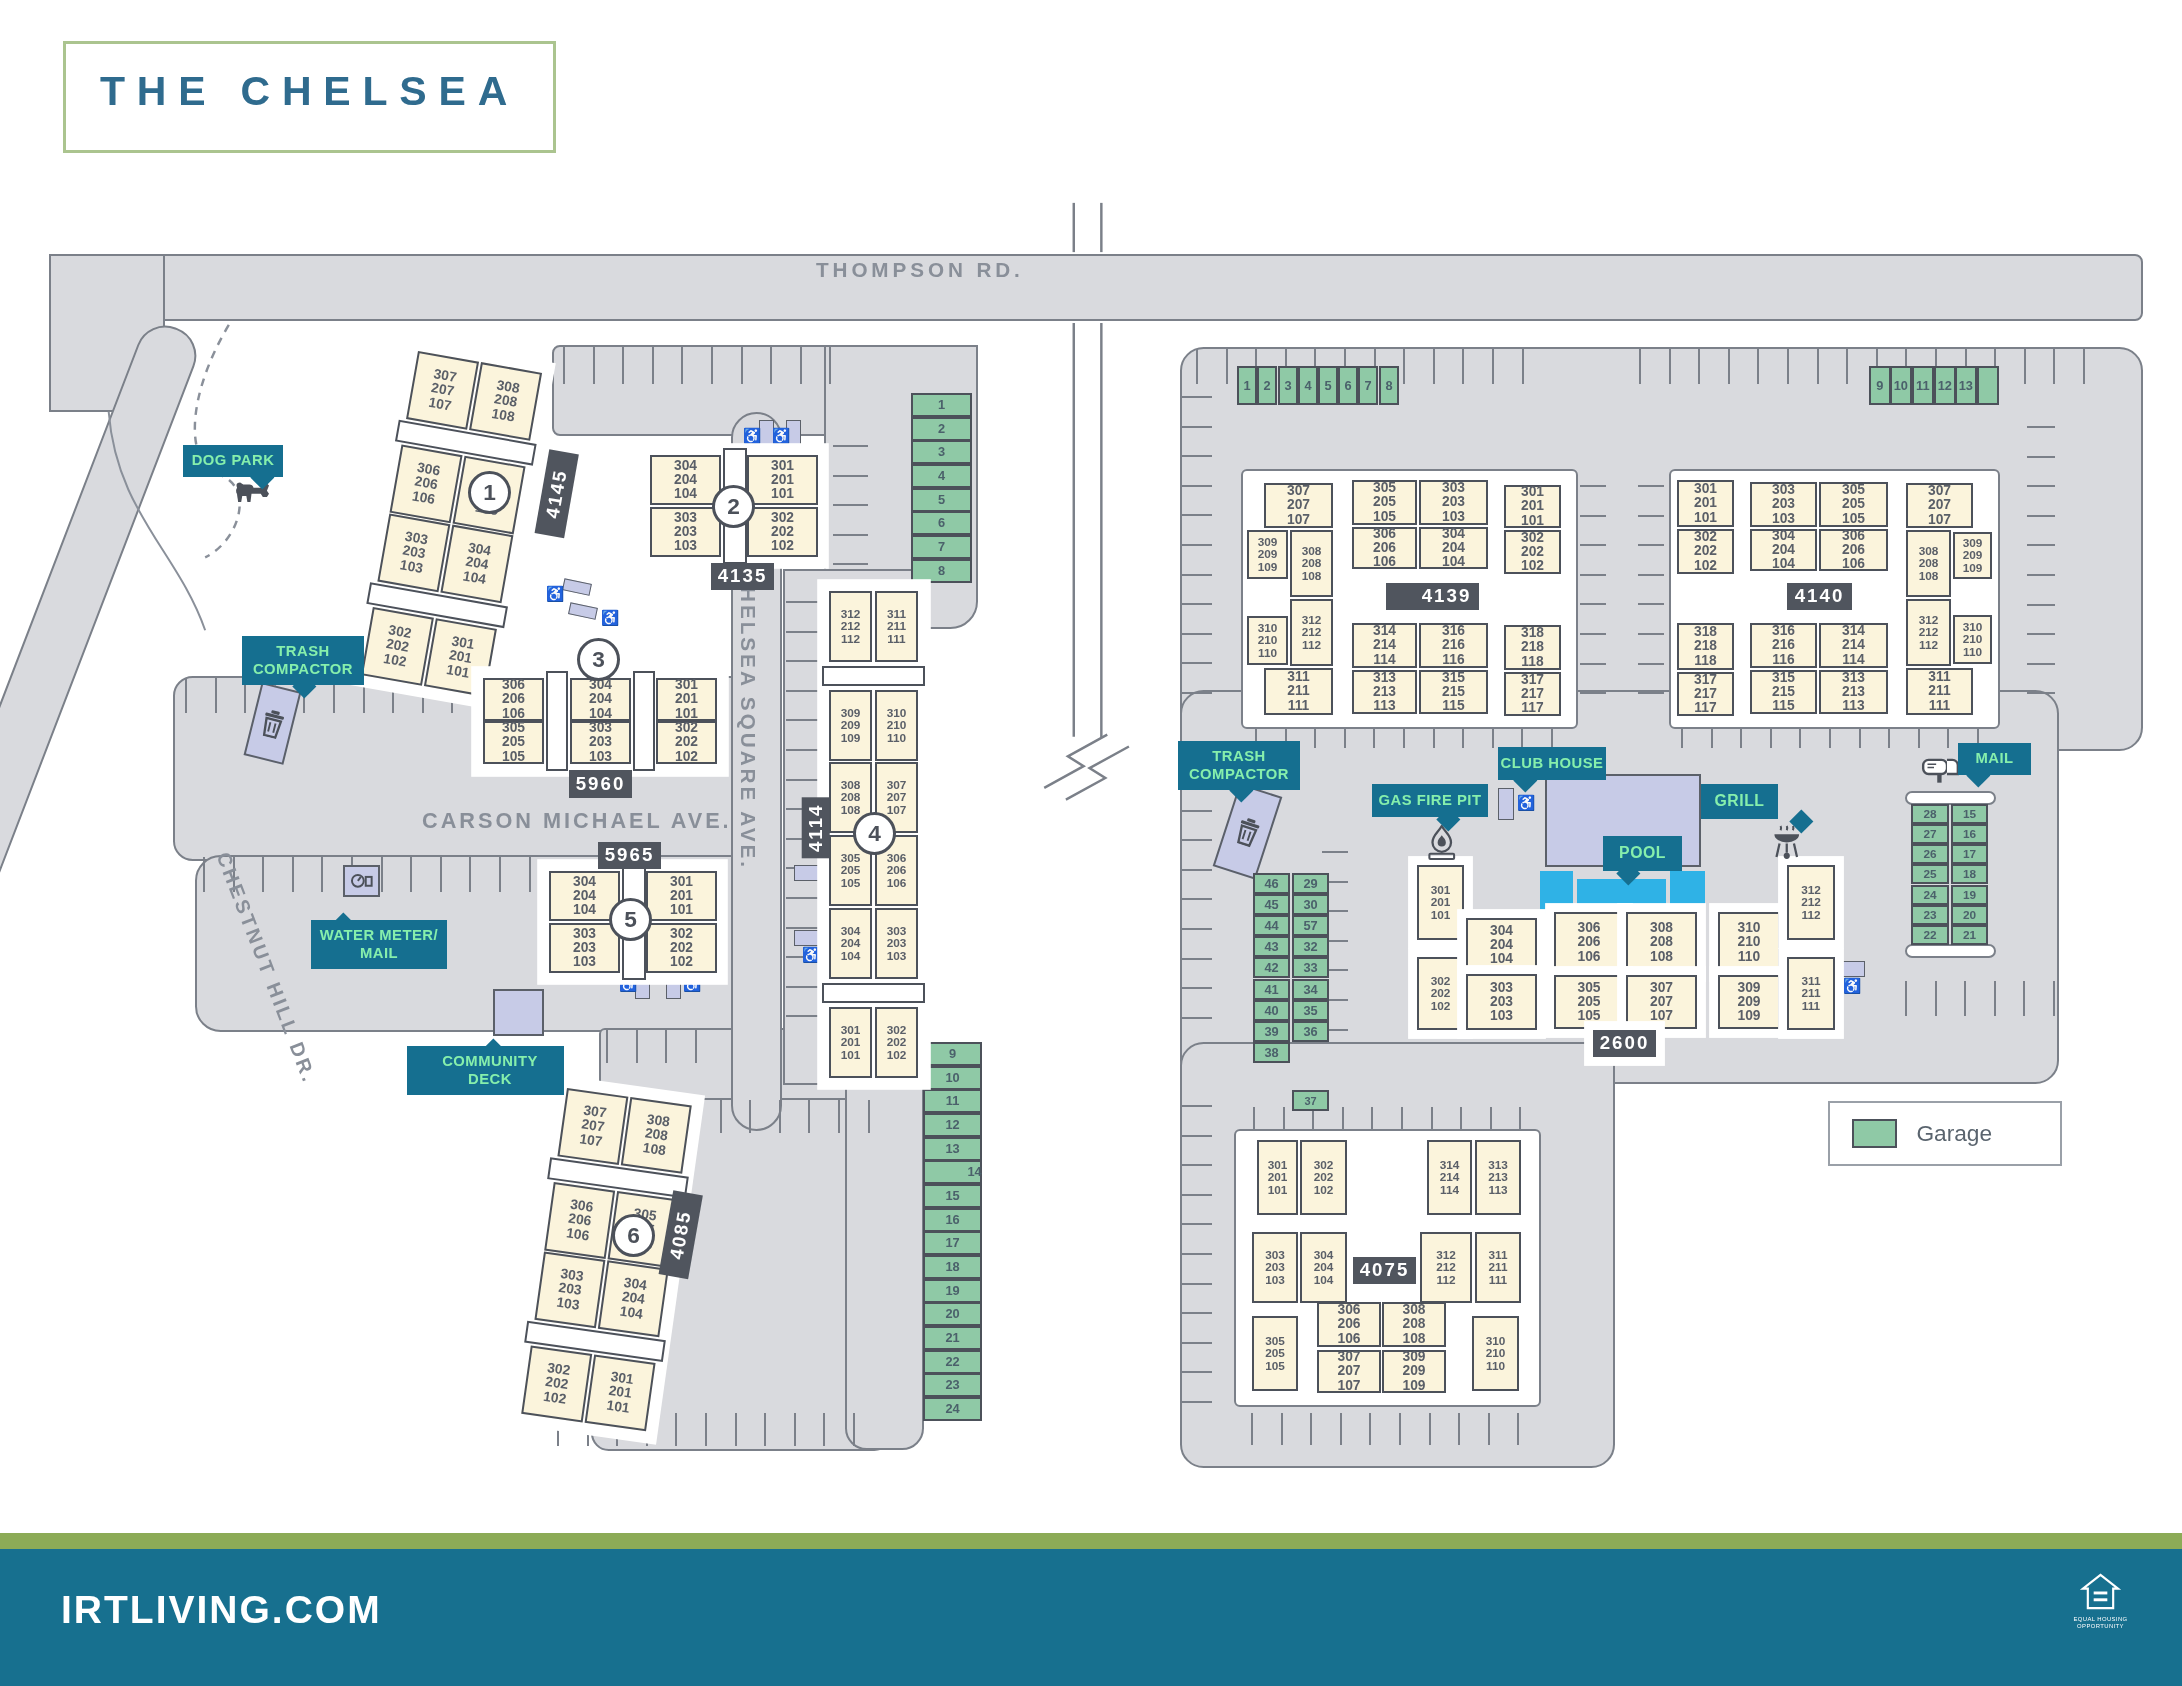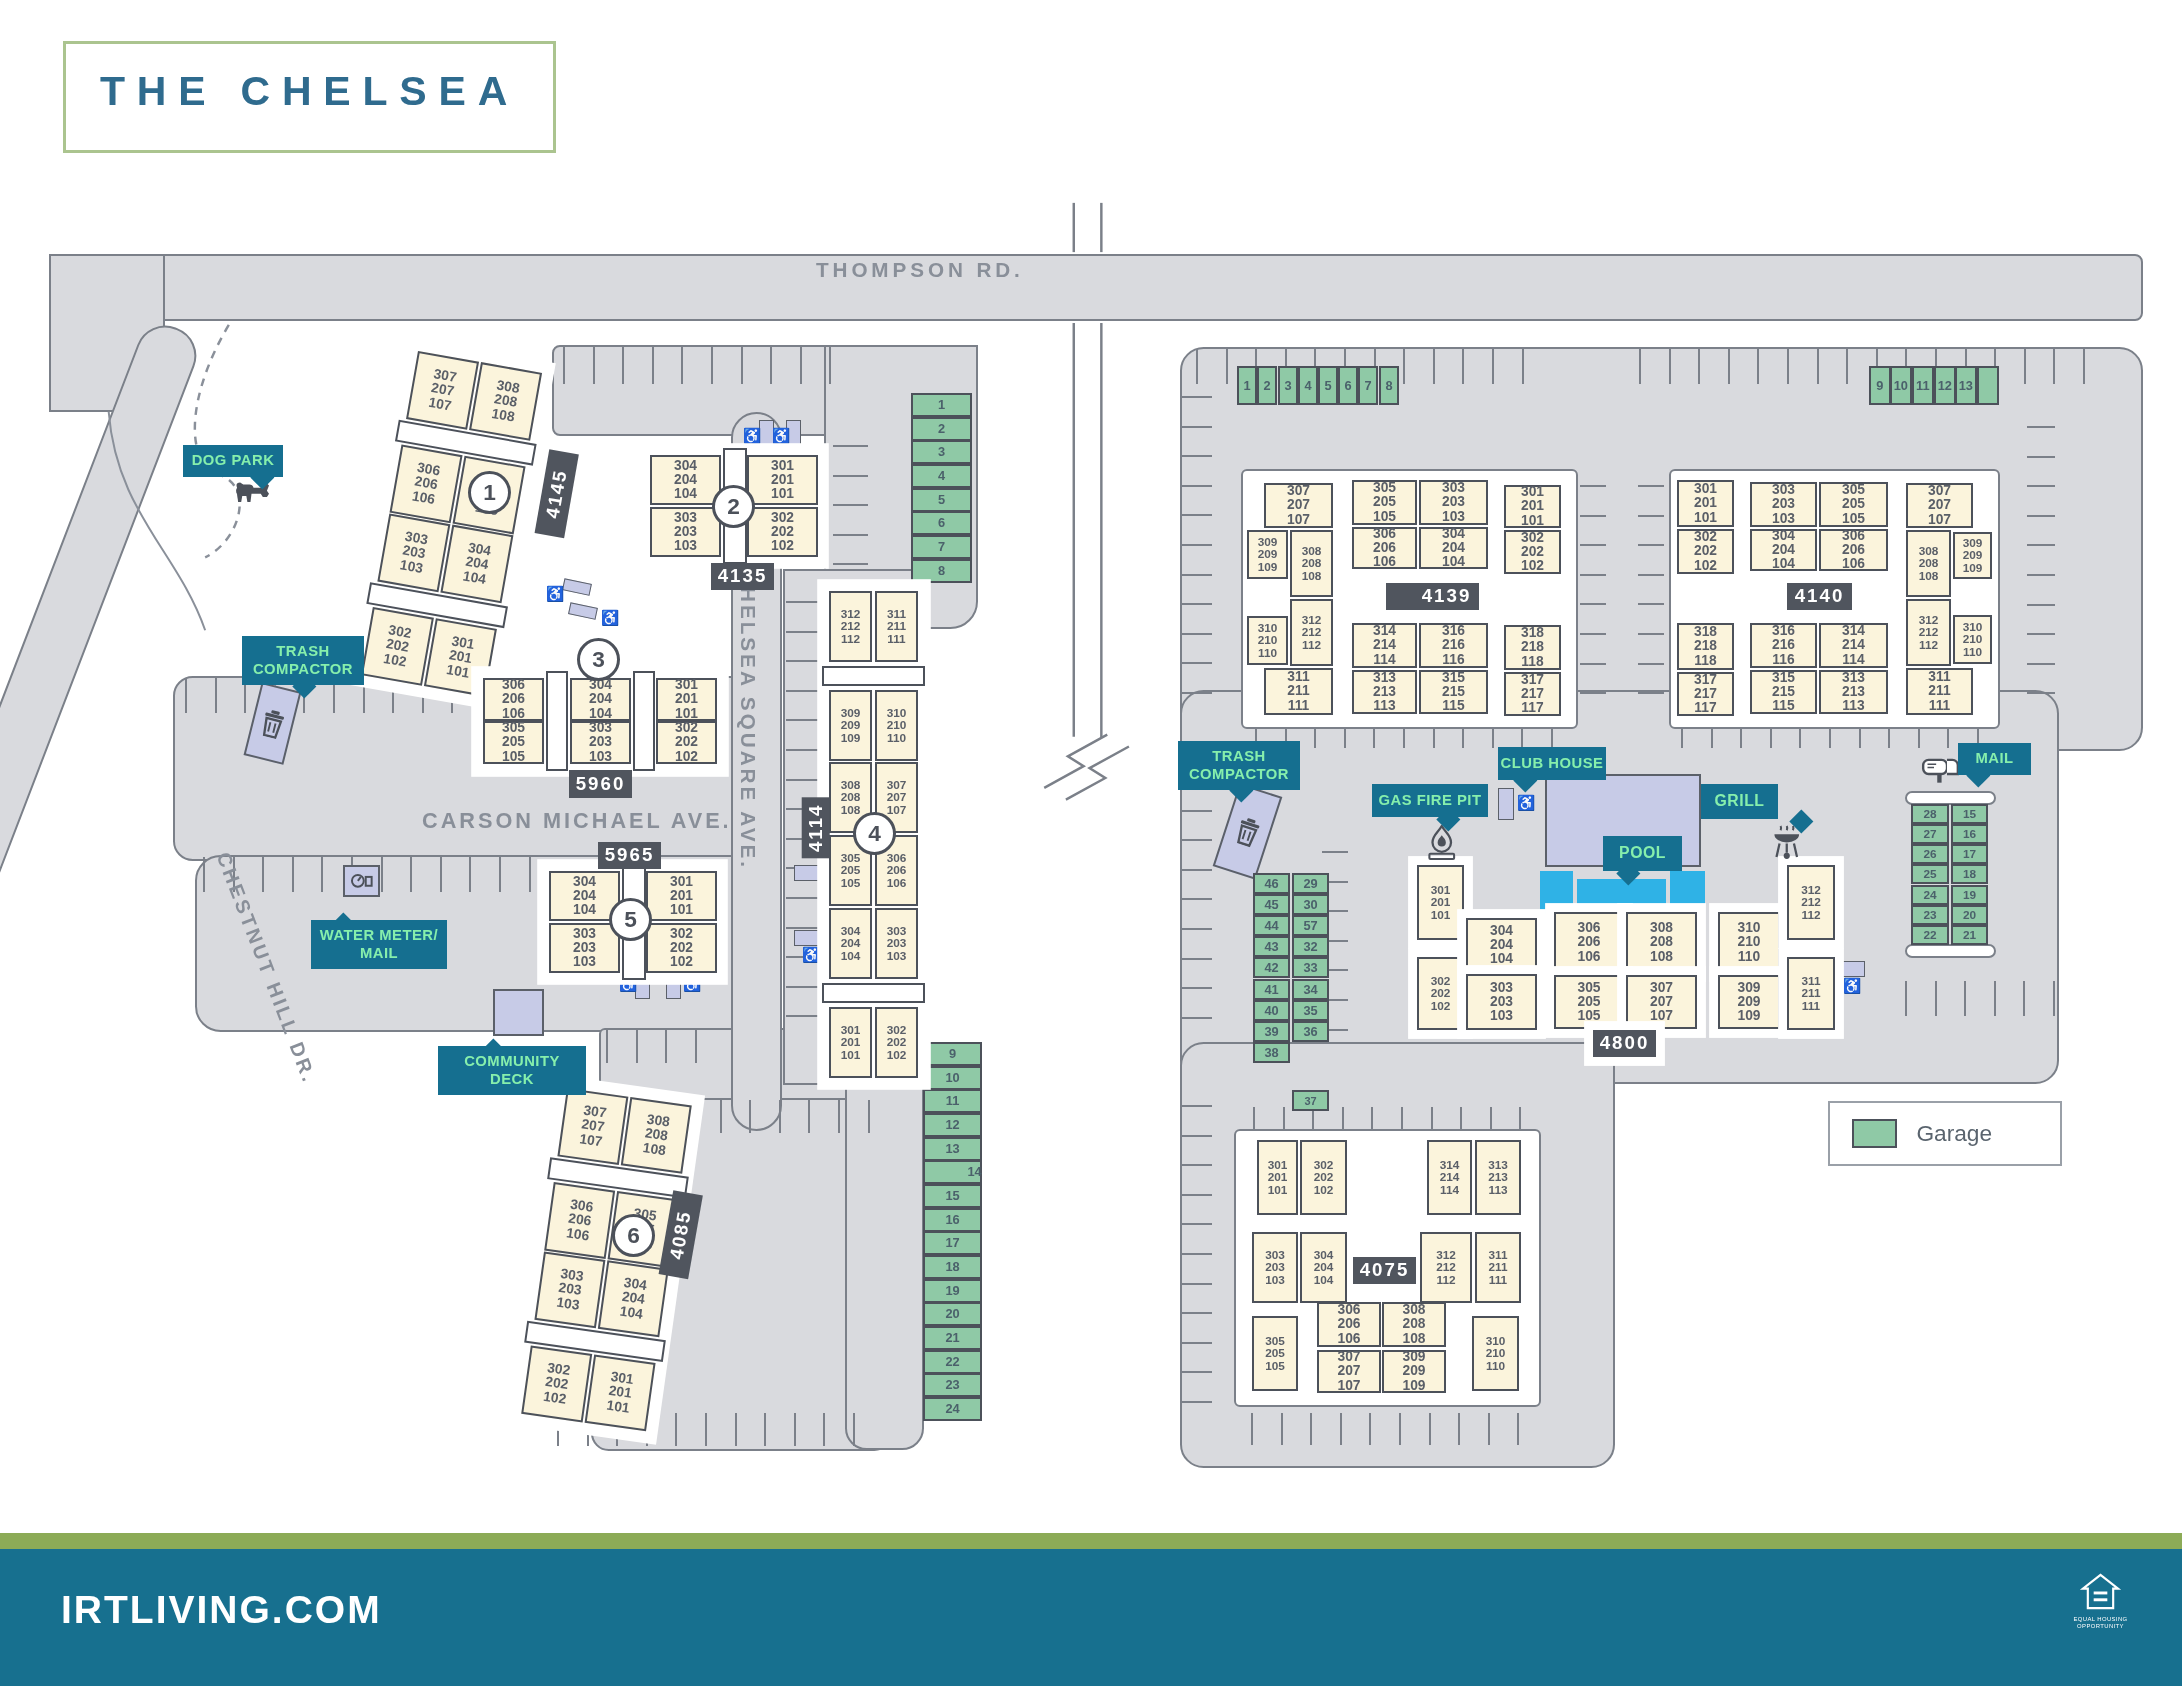--- a/index.html
+++ b/index.html
@@ -471,21 +471,21 @@
 110</div>
     <div class="unit halo" style="left: 1718px; top: 975px; width: 62px; height: 54px; font-size: 13.8px;">309
 209
 109</div>
     <div class="unit halo" style="left: 1787px; top: 865px; width: 48px; height: 75px; font-size: 11.8px;">312
 212
 112</div>
     <div class="unit halo" style="left: 1787px; top: 957px; width: 48px; height: 73px; font-size: 11.8px;">311
 211
 111</div>
-    <div class="chip halo" style="left: 1593px; top: 1030px; width: 63px; height: 26.6px;">4800</div>
+    <div class="chip halo" style="left: 1593px; top: 1030px; width: 63px; height: 26.6px;">2600</div>
     <div class="island" style="left: 1234px; top: 1129px; width: 307px; height: 278px;"></div>
     <div class="unit" style="left: 1257px; top: 1140px; width: 41px; height: 75px; font-size: 11.8px;">301
 201
 101</div>
     <div class="unit" style="left: 1300px; top: 1140px; width: 47px; height: 75px; font-size: 11.8px;">302
 202
 102</div>
     <div class="unit" style="left: 1427px; top: 1140px; width: 45px; height: 75px; font-size: 11.8px;">314
 214
 114</div>
@@ -599,21 +599,21 @@
     <div class="street" style="left: 233px; top: 849px; font-size: 19.7px; letter-spacing: 3px; transform: rotate(69deg);">CHESTNUT HILL DR.</div>
     <div class="ptr" style="left: 254px; top: 469px;"></div>
     <div class="tlabel" style="left: 183px; top: 445px; width: 100px; height: 31.5px; font-size: 14.8px;">DOG PARK</div>
     <div class="ptr" style="left: 296px; top: 678px;"></div>
     <div class="tlabel" style="left: 242px; top: 636px; width: 122px; height: 49px; font-size: 14.8px;">TRASH
 COMPACTOR</div>
     <div class="ptr" style="left: 335px; top: 916px;"></div>
     <div class="tlabel" style="left: 311px; top: 920px; width: 136px; height: 49px; font-size: 14.8px;">WATER METER/
 MAIL</div>
     <div class="ptr" style="left: 485px; top: 1042px;"></div>
-    <div class="tlabel" style="left: 438px; top: 1046px; width: 148px; height: 49px; font-size: 14.8px;">COMMUNITY
+    <div class="tlabel" style="left: 407px; top: 1046px; width: 148px; height: 49px; font-size: 14.8px; padding-left: 9px;">COMMUNITY
 DECK</div>
     <div class="ptr" style="left: 1233px; top: 782px;"></div>
     <div class="tlabel" style="left: 1178px; top: 741px; width: 122px; height: 49px; font-size: 14.8px;">TRASH
 COMPACTOR</div>
     <div class="ptr" style="left: 1517px; top: 772px;"></div>
     <div class="tlabel" style="left: 1498px; top: 747px; width: 108px; height: 32.5px; font-size: 14.8px;">CLUB HOUSE</div>
     <div class="ptr" style="left: 1440px; top: 811px;"></div>
     <div class="tlabel" style="left: 1372px; top: 784px; width: 116px; height: 33px; font-size: 14.8px;">GAS FIRE PIT</div>
     <div class="ptr" style="left: 1620px; top: 865px;"></div>
     <div class="tlabel" style="left: 1603px; top: 836px; width: 79px; height: 35px; font-size: 15.8px;">POOL</div>

